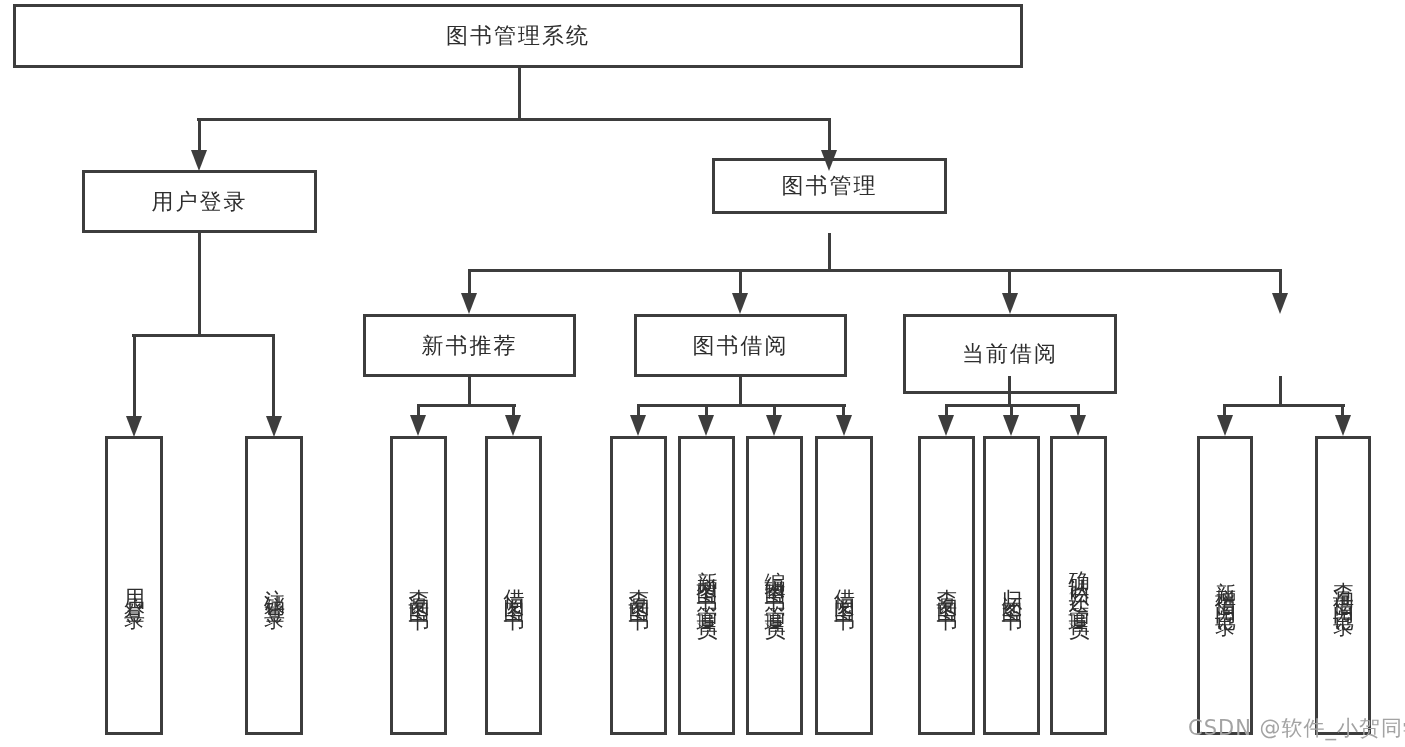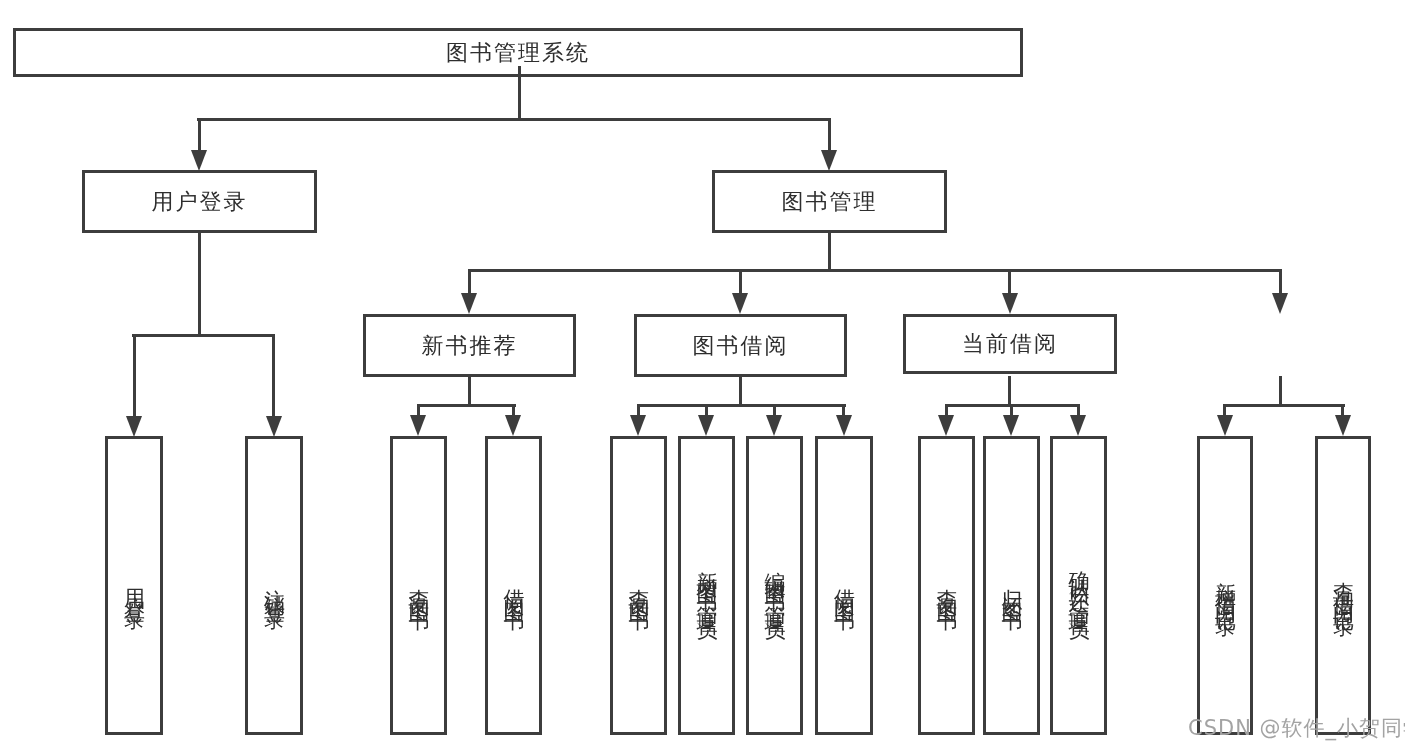--- a/index.html
+++ b/index.html
@@ -59,31 +59,31 @@
     color:#a3a3a3;
     letter-spacing:1px;
     white-space:nowrap;
   }
 </style>
 </head>
 <body>
 
 <div id="canvas">
 
-  <div class="node" style="left:13px;top:28px;width:1010px;height:49px">图书管理系统</div>
+  <div class="node" style="left:13px;top:4px;width:1010px;height:64px">图书管理系统</div>
 
   <div class="node" style="left:82px;top:170px;width:235px;height:63px">用户登录</div>
 
-  <div class="node" style="left:712px;top:170px;width:235px;height:63px">图书管理</div>
+  <div class="node" style="left:712px;top:158px;width:235px;height:56px">图书管理</div>
 
   <div class="node" style="left:634px;top:314px;width:213px;height:63px">图书借阅</div>
 
   <div class="node" style="left:363px;top:314px;width:213px;height:63px">新书推荐</div>
 
-  <div class="node" style="left:903px;top:314px;width:214px;height:60px">当前借阅</div>
+  <div class="node" style="left:903px;top:314px;width:214px;height:80px">当前借阅</div>
 
 
   <div class="leaf" style="left:105px;width:58px">
     <span>用户登录</span>
     </div>
   <div class="leaf" style="left:245px;width:58px">
     <span>注销登录</span>
     </div>
 
   <div class="leaf" style="left:390px;width:57px">

